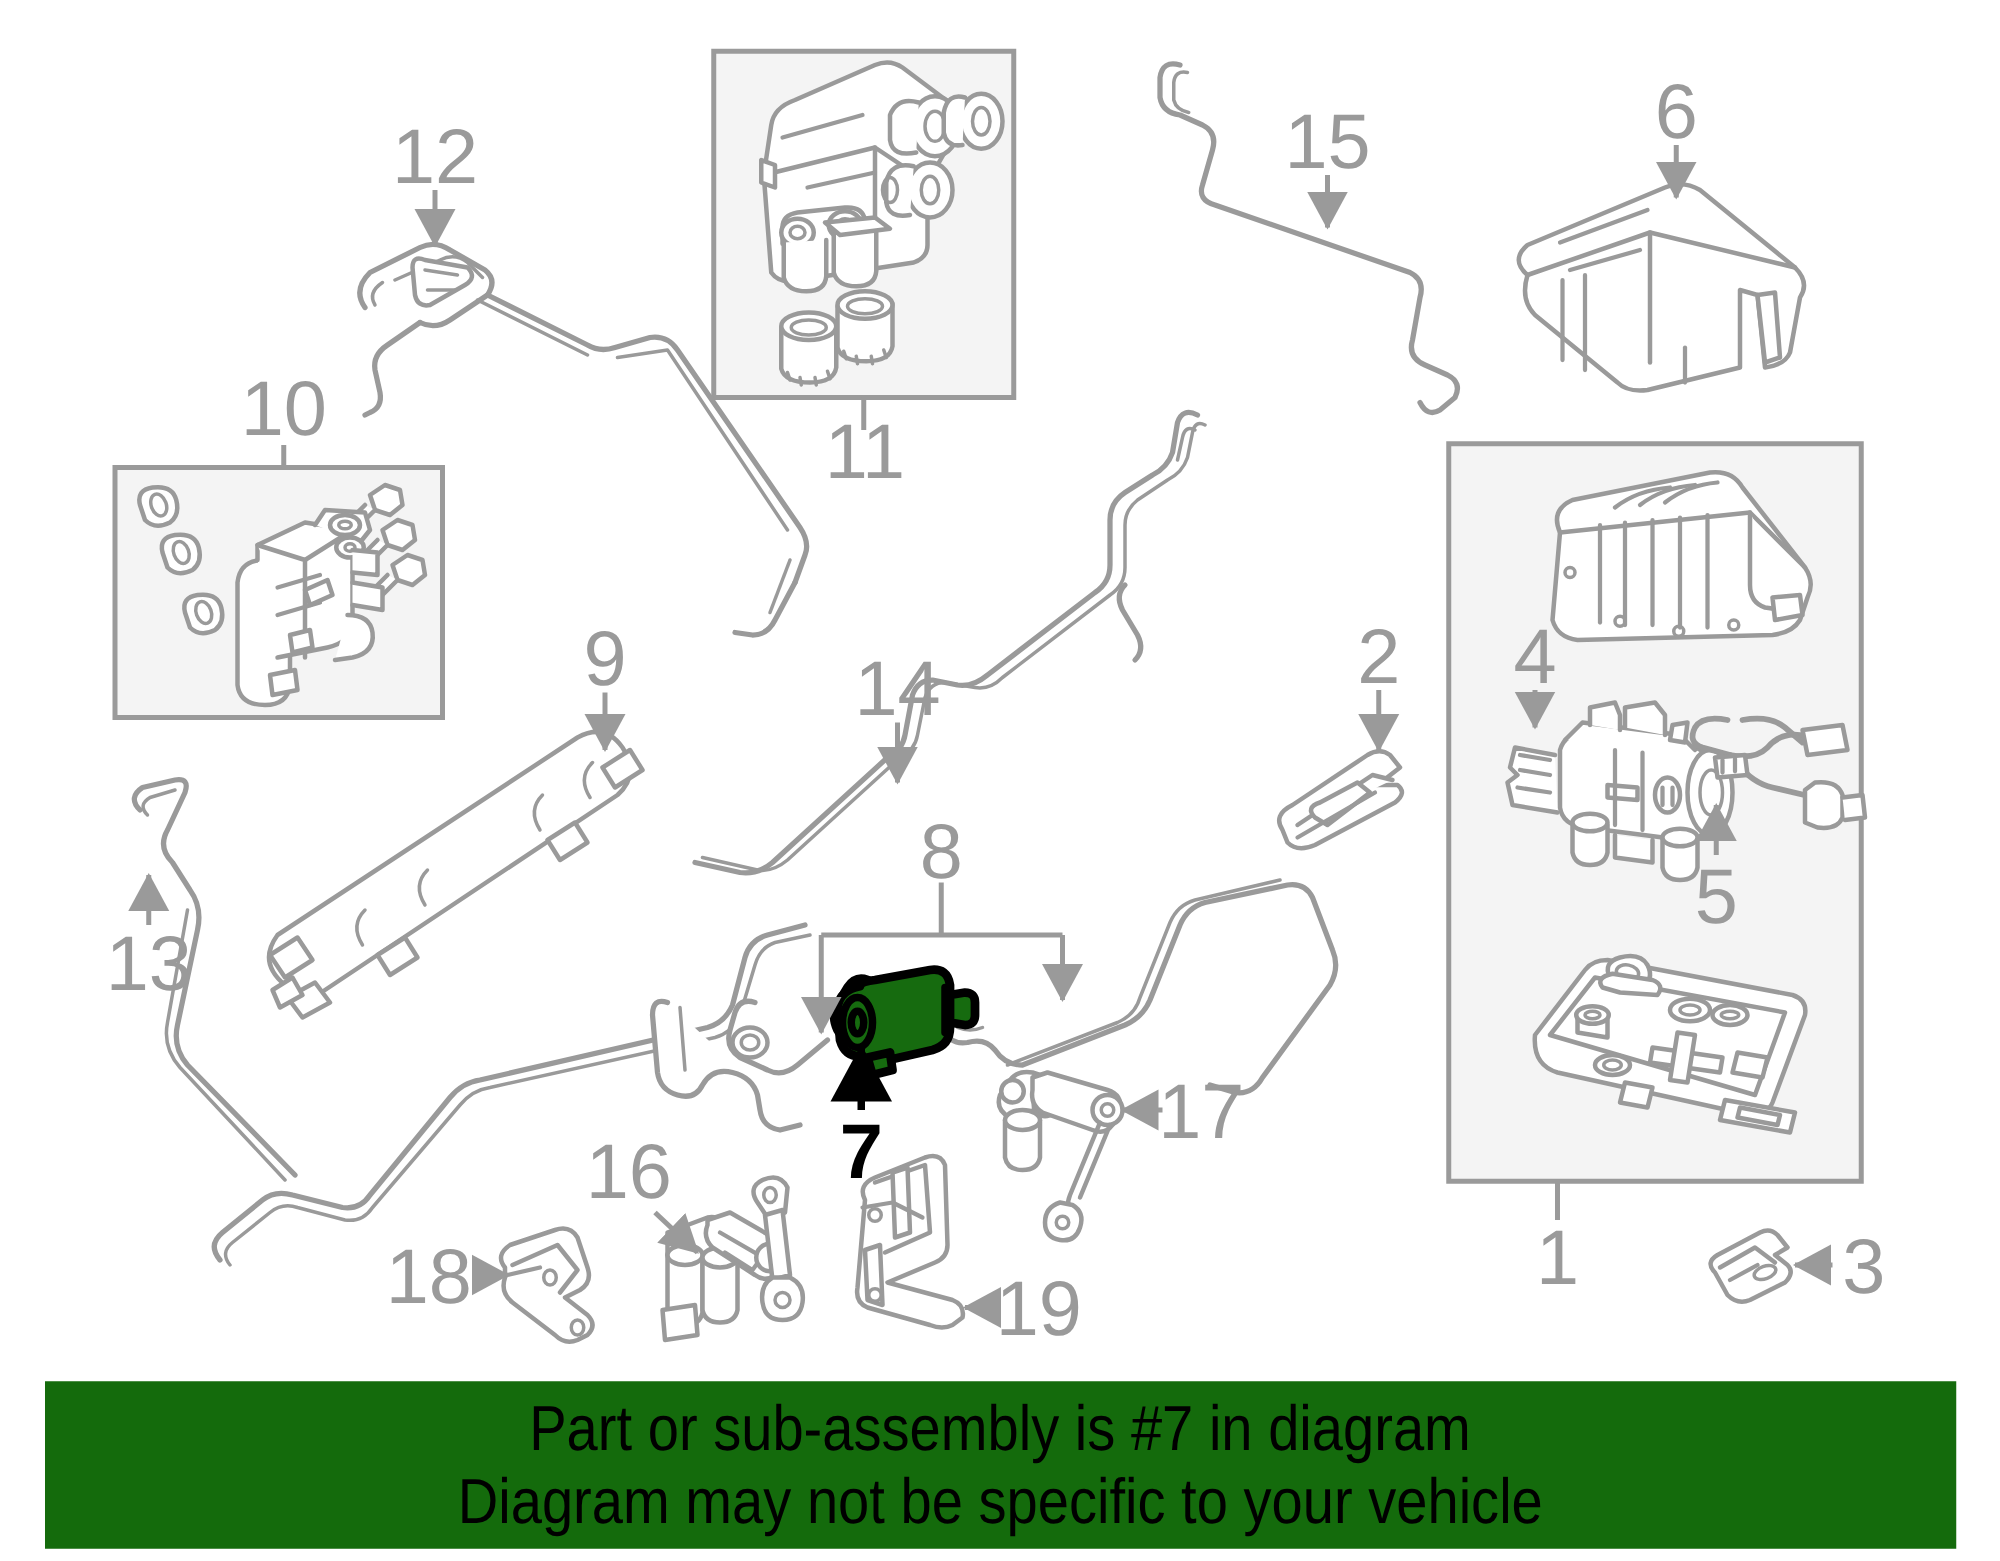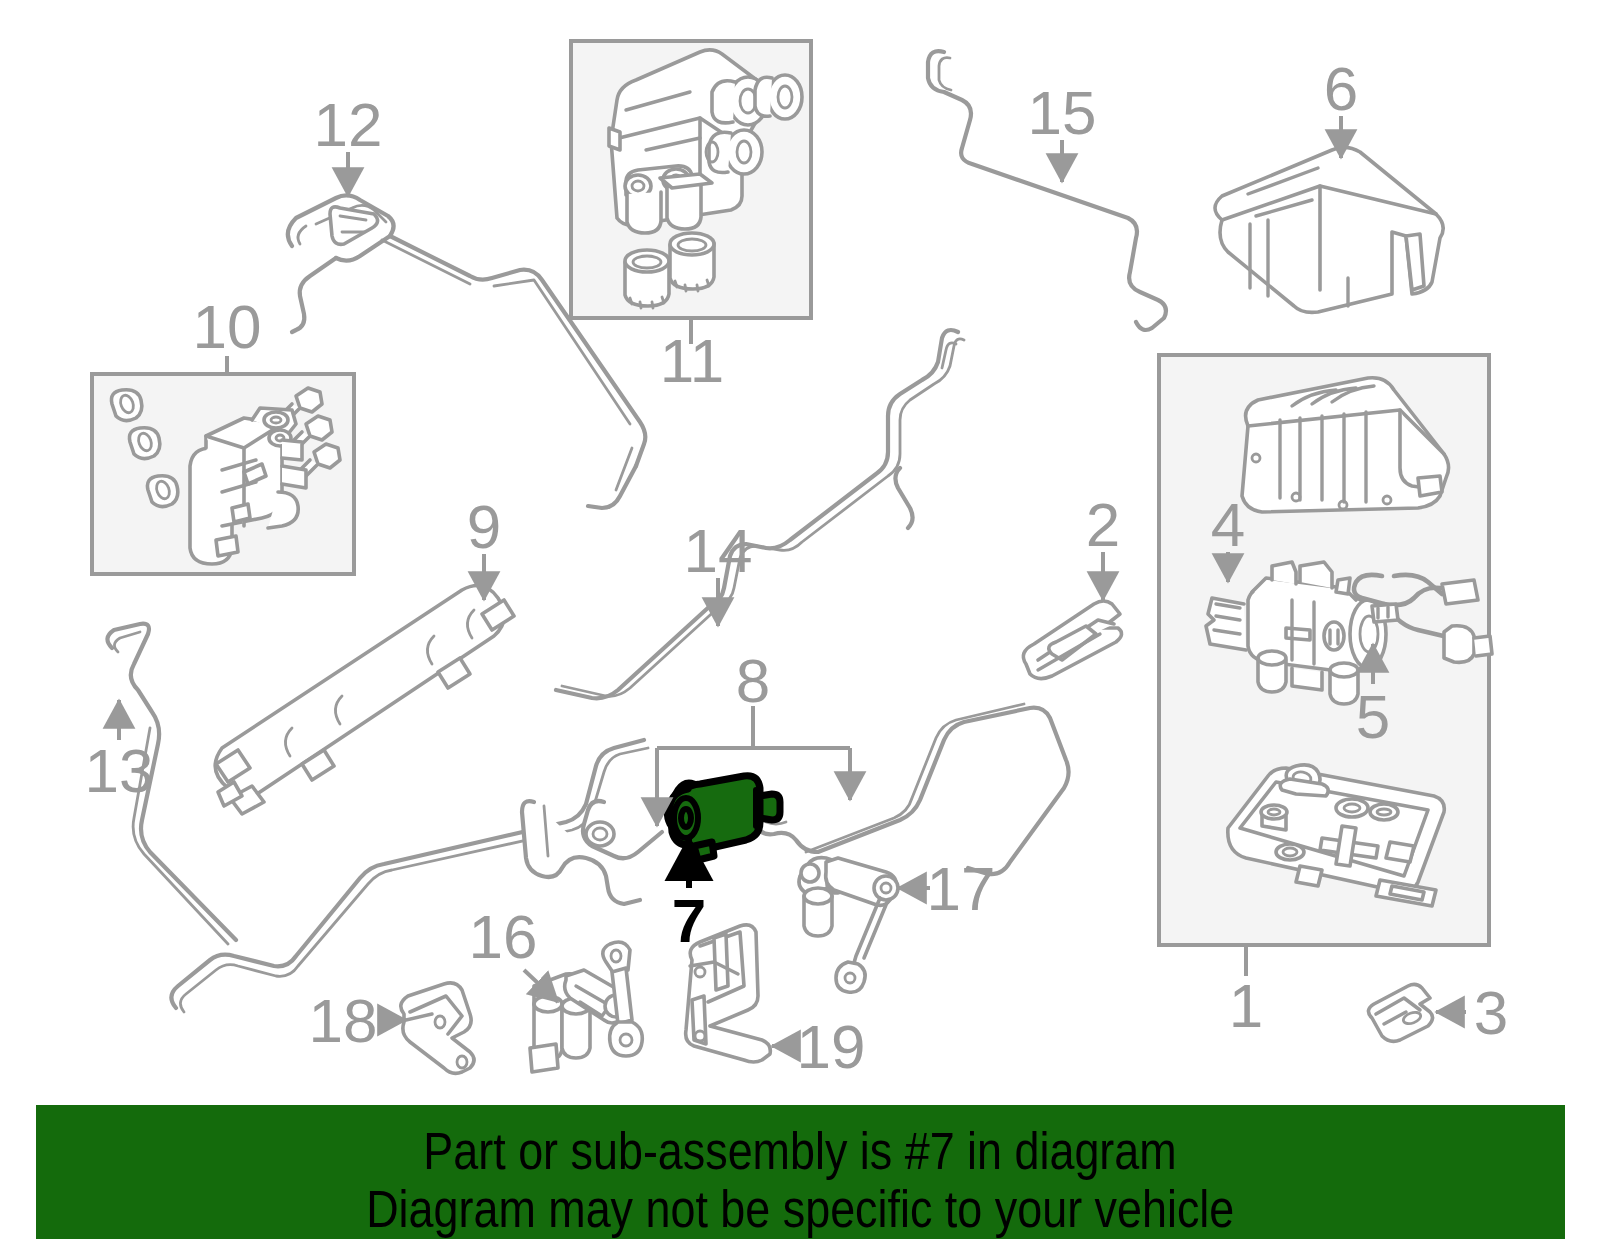--- a/index.html
+++ b/index.html
@@ -12,21 +12,21 @@
   #diagram{position:absolute;left:0;top:0;width:1600px;height:1249px;}
 
   
   #banner{
     position:absolute;
     left:36px; top:1105px;
     width:1529px; height:134px;
     background:var(--banner-bg,#146B0C);
     box-sizing:border-box;
     display:flex;flex-direction:column;
-    align-items:center;justify-content:flex-end;
+    align-items:center;justify-content:center;
     overflow:hidden;
   }
   #banner .bline{
     color:#000;
     font-family:"Liberation Sans", sans-serif;
     font-size:51px;
     line-height:58px;
     font-weight:400;
     letter-spacing:0px;
     white-space:nowrap;

